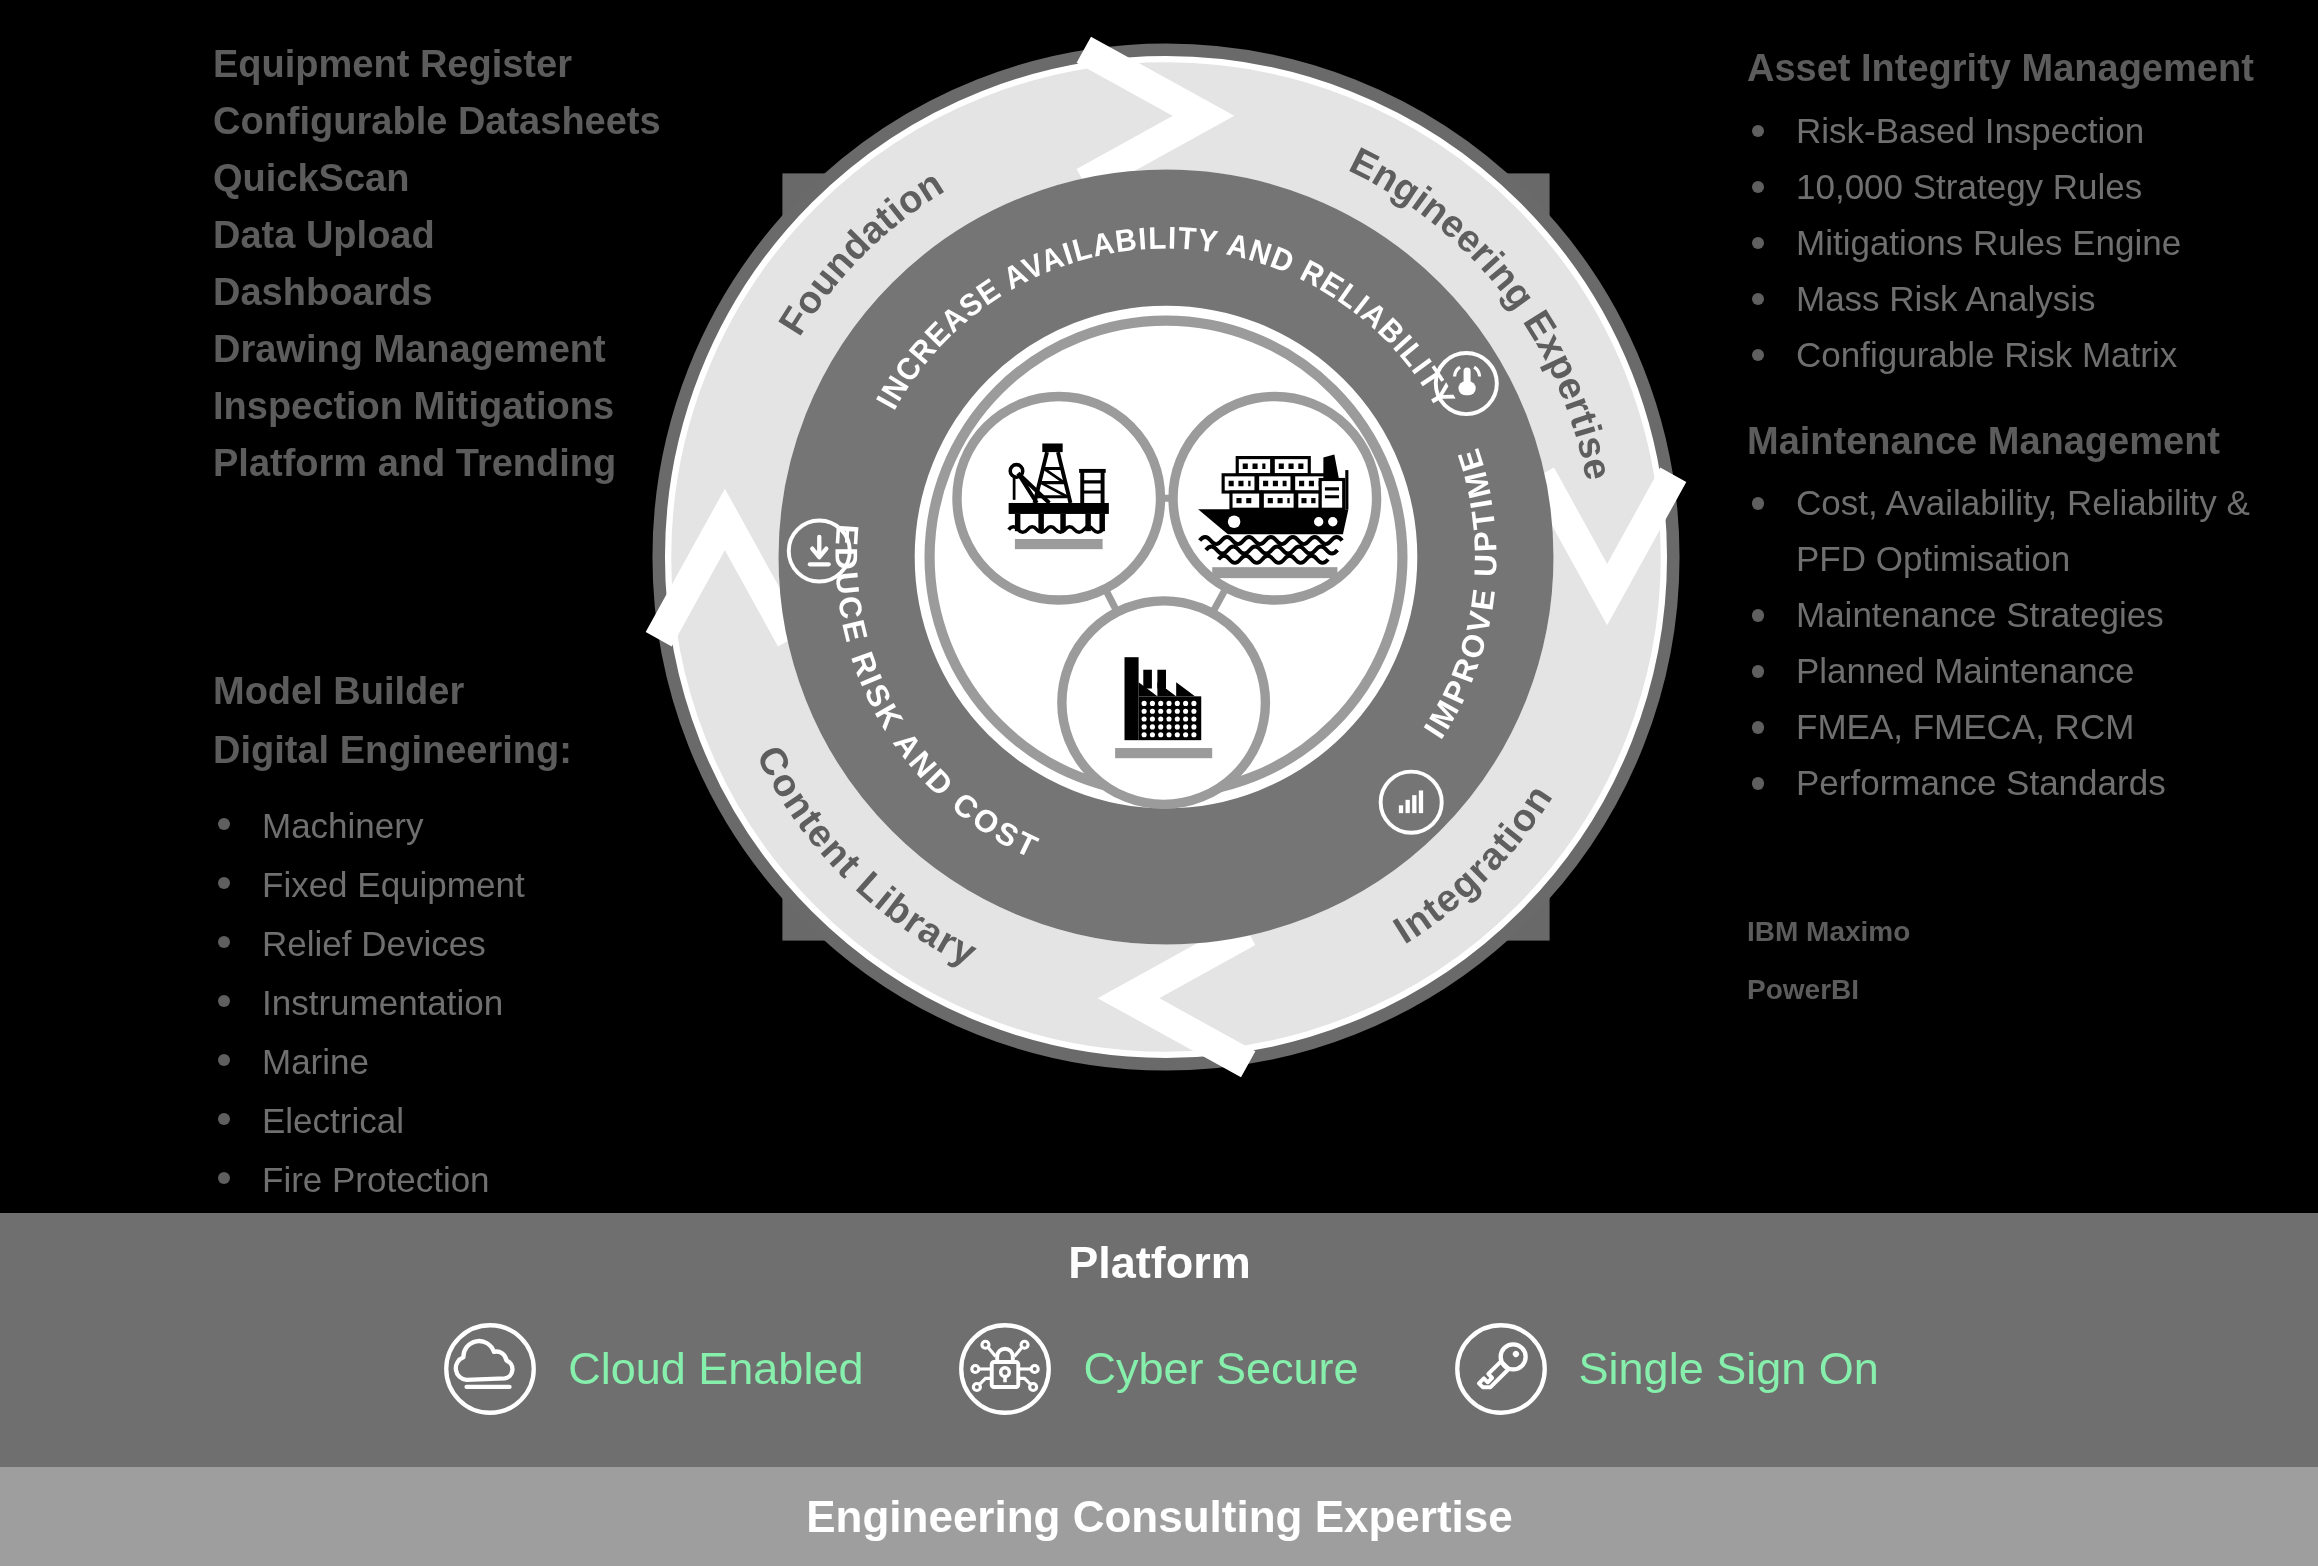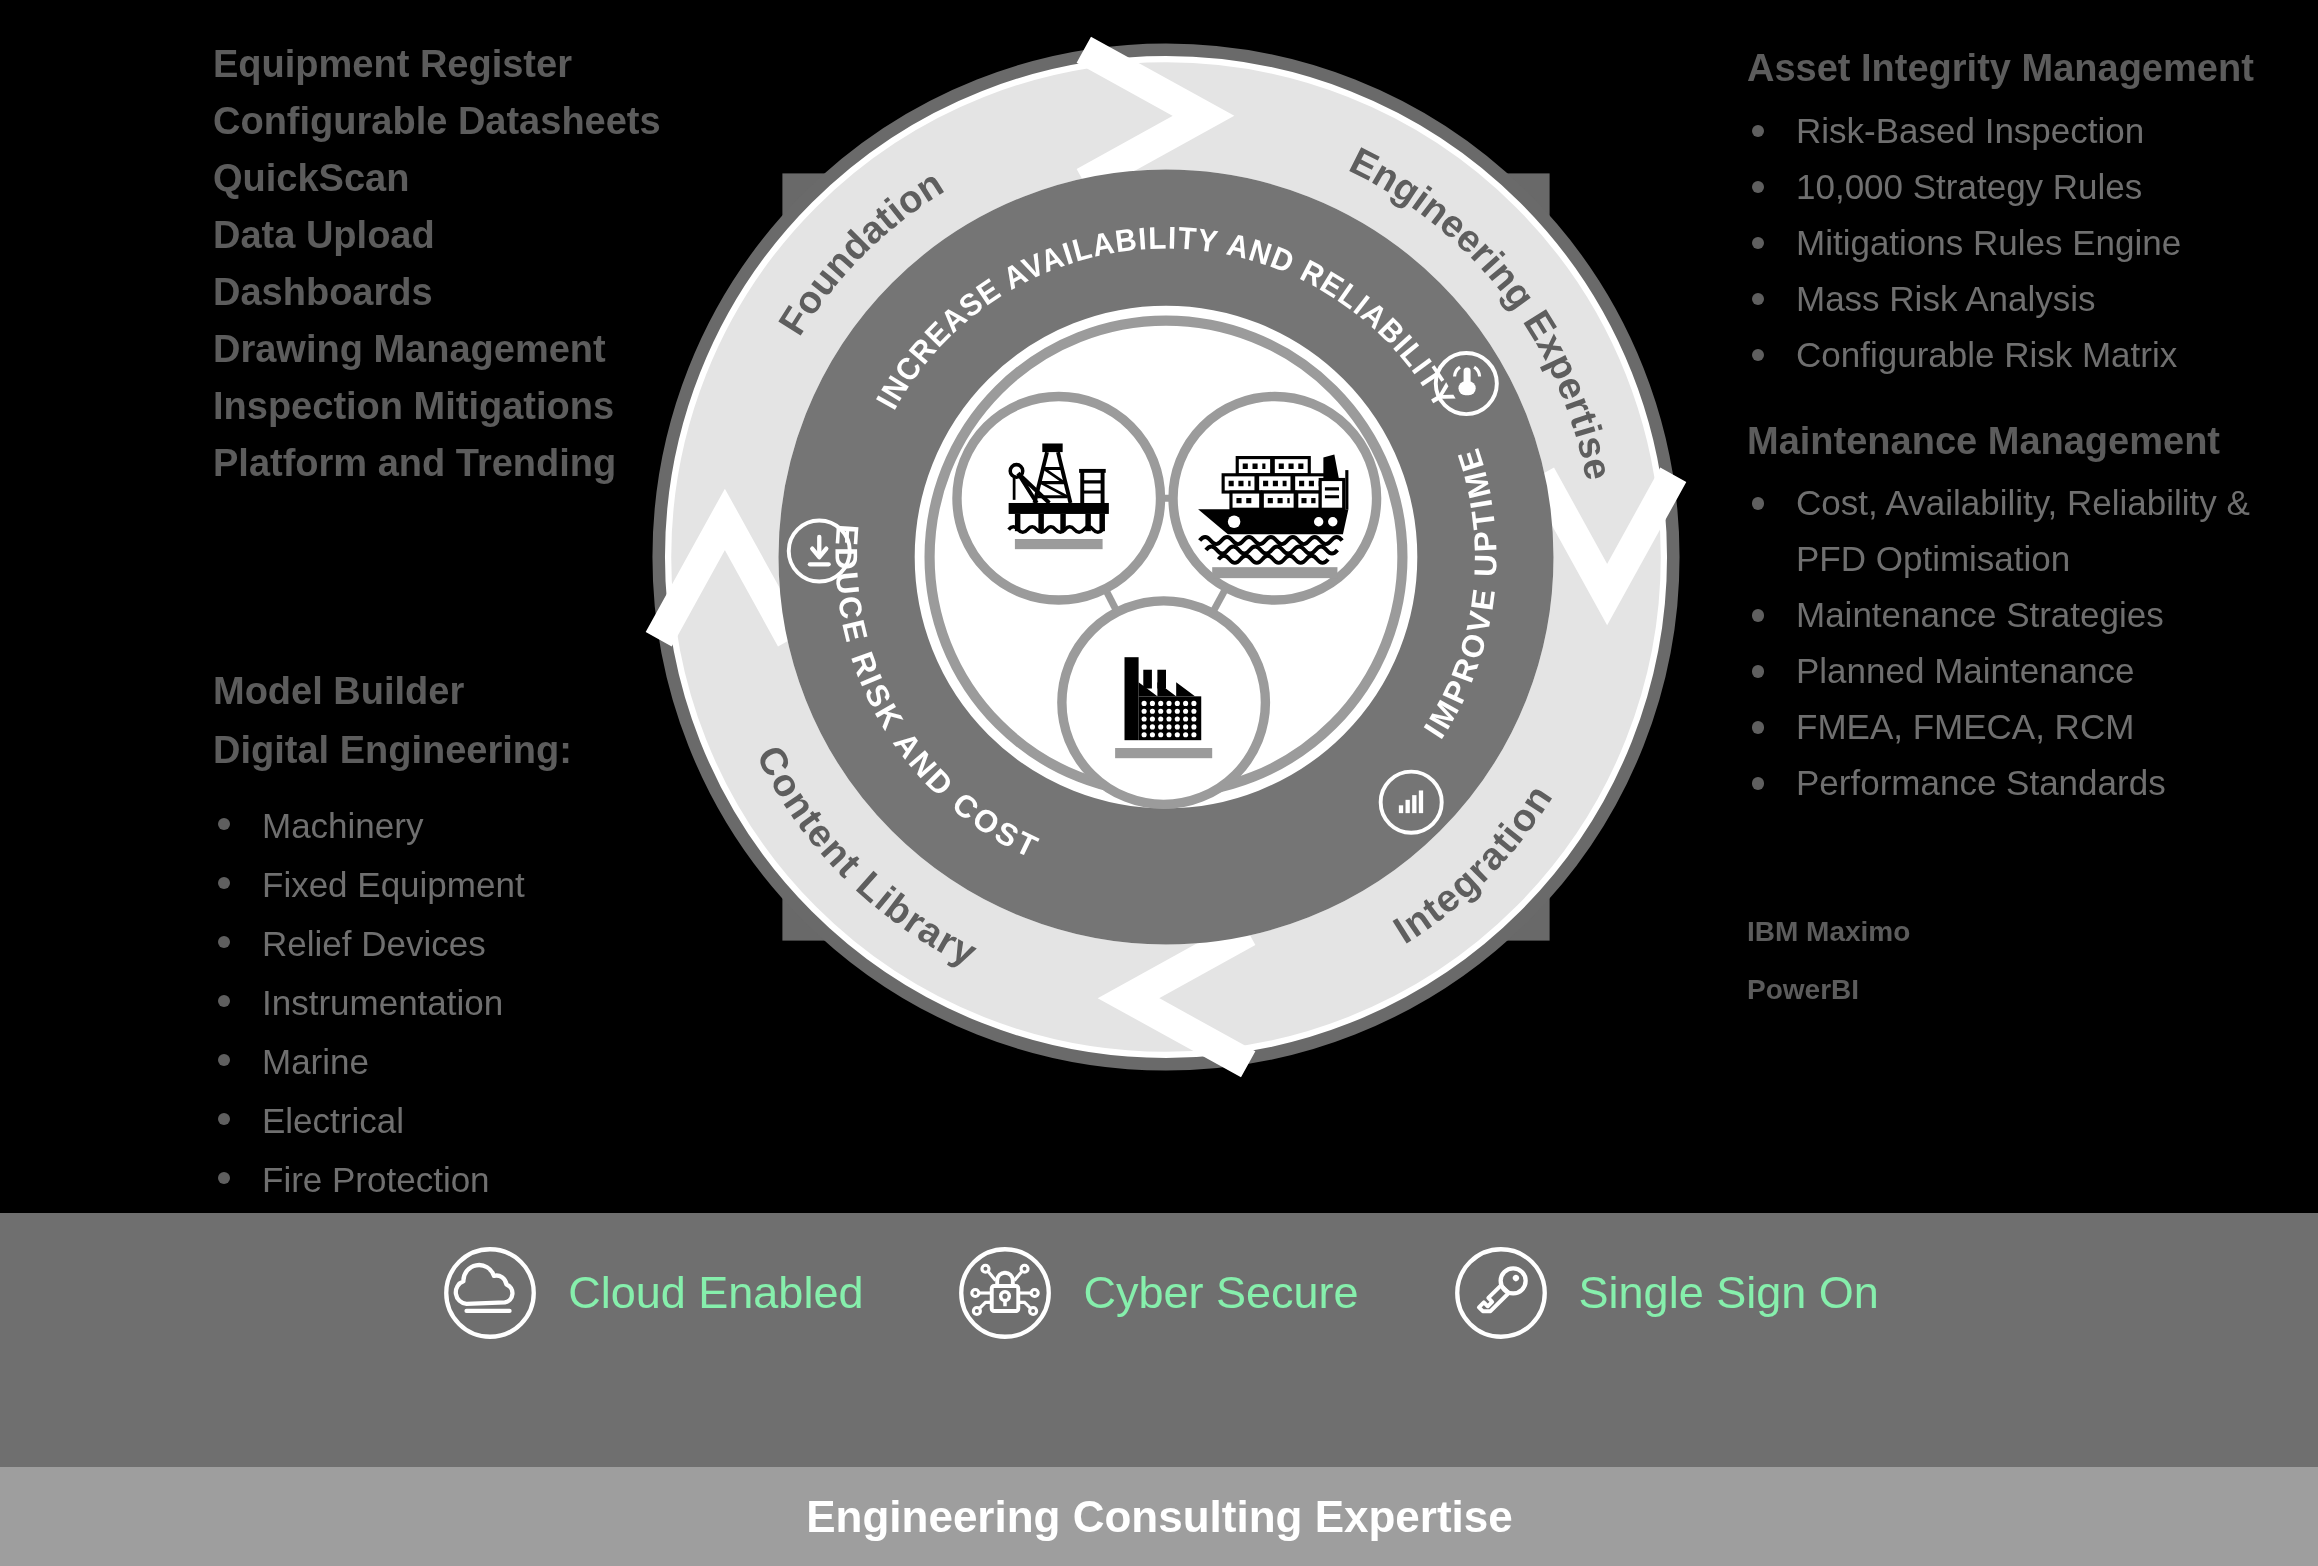--- a/index.html
+++ b/index.html
@@ -241,20 +241,21 @@
       <line x1="-25" y1="11" x2="44" y2="11"></line>
       <line x1="-25" y1="21" x2="44" y2="21"></line>
       <line x1="-25" y1="31" x2="44" y2="31"></line>
       <line x1="-25" y1="41" x2="44" y2="41"></line>
     </g>
     <rect x="-62" y="58" width="124" height="13" fill="#9b9b9b"></rect>
   </g>
 </svg>
 
 <div class="band platform-band">
+  <h2 class="platform-title">Platform</h2>
   <div class="platform-row">
     <div class="platform-item">
       <svg width="100" height="100" viewBox="-64 -64 128 128">
         <circle r="56" fill="none" stroke="#ffffff" stroke-width="5.5"></circle>
         <path d="M-30,14 a15,15 0 0 1 -4,-29 a20,20 0 0 1 39,-7 a13,13 0 0 1 16,11 a12,12 0 0 1 -2,23 z" fill="none" stroke="#ffffff" stroke-width="5.5" stroke-linejoin="round"></path>
         <line x1="-30" y1="23" x2="25" y2="23" stroke="#ffffff" stroke-width="5.5" stroke-linecap="round"></line>
       </svg>
       <span class="label">Cloud Enabled</span>
     </div>
     <div class="platform-item">

